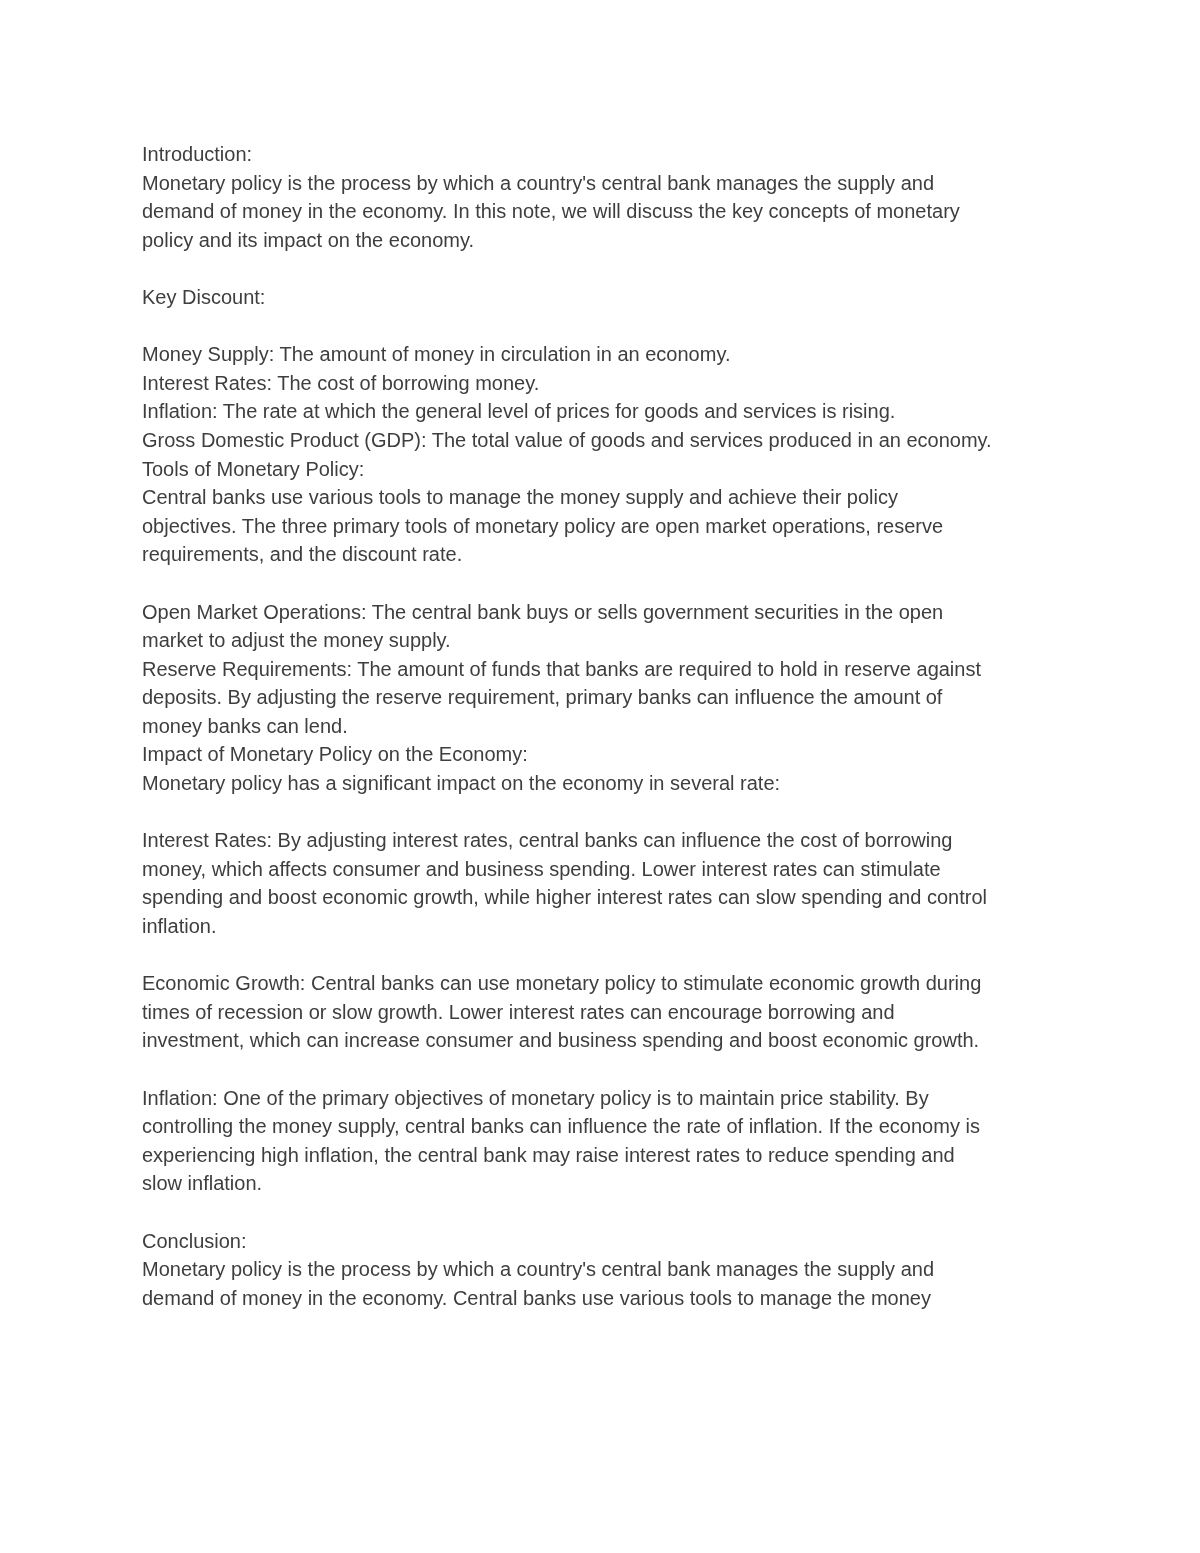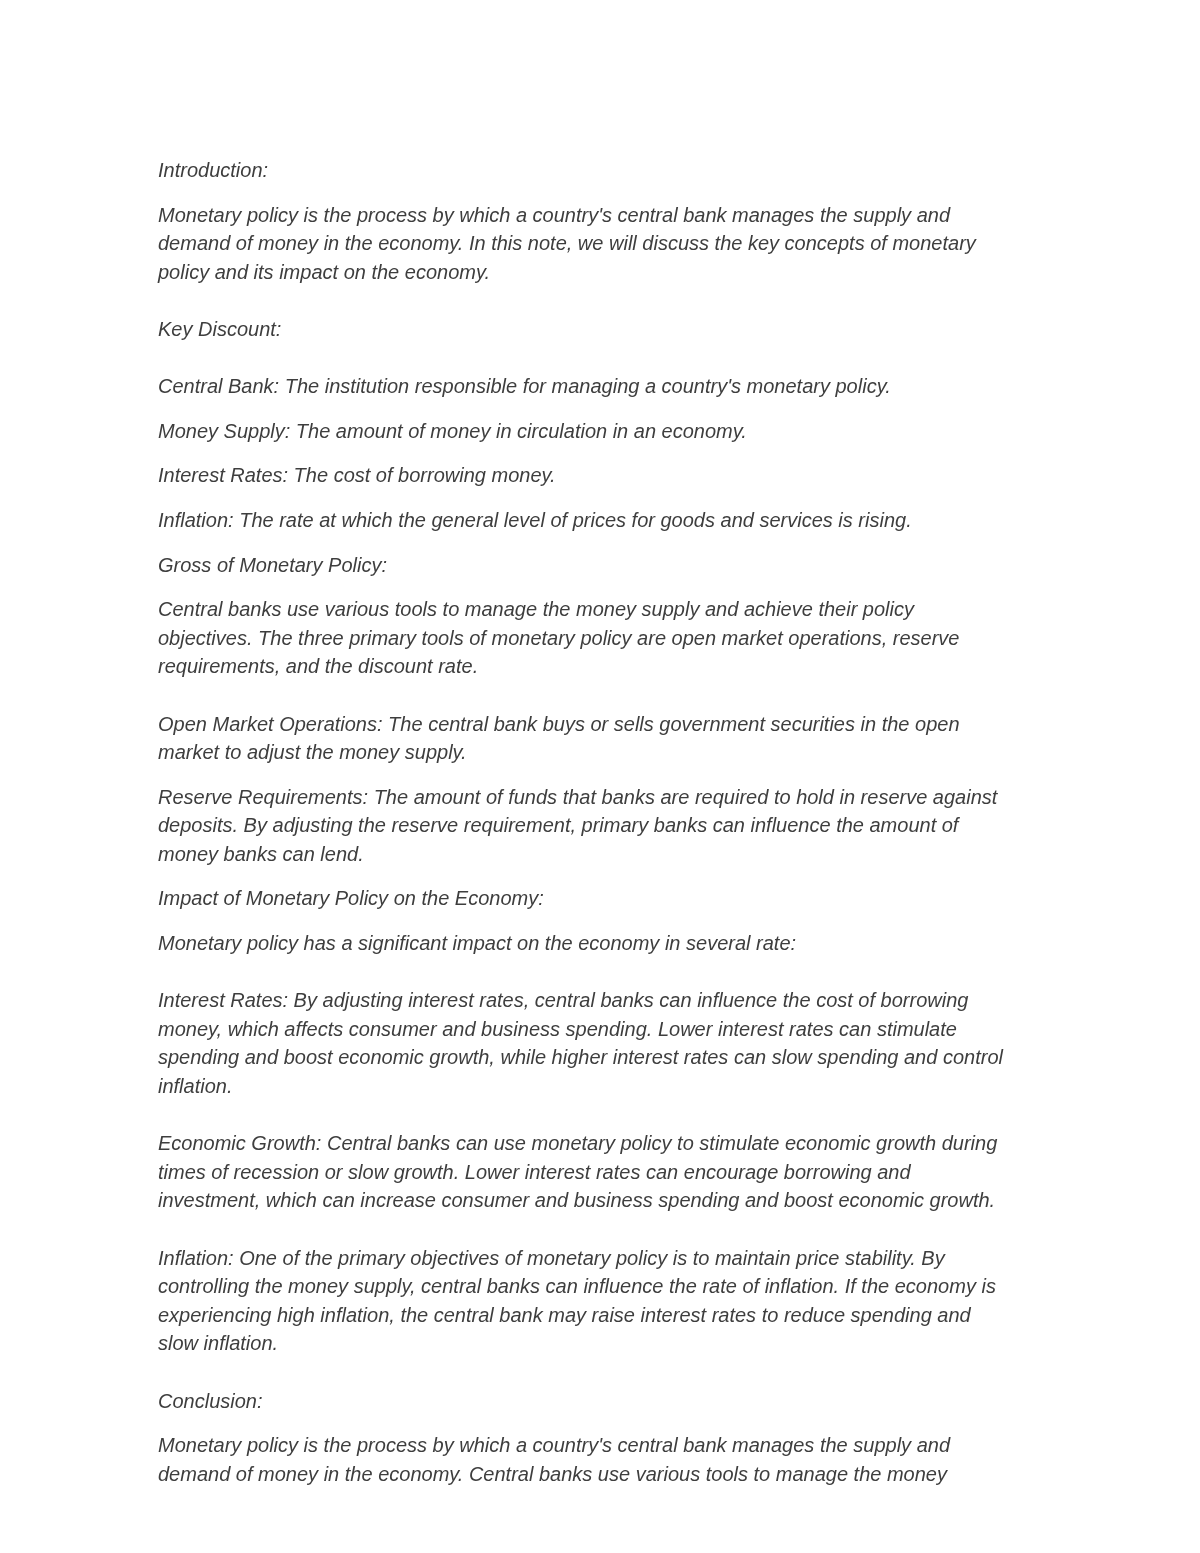--- a/index.html
+++ b/index.html
@@ -22,45 +22,44 @@
     width: 1005px;
     color: #3e3e3e;
     font-size: 20px;
     line-height: 28.6px;
     letter-spacing: 0;
   }
   .doc-section {
     margin: 0 0 28.6px 0; 
   }
   .doc-paragraph {
-    margin: 16px;
+    margin: 0;
     white-space: pre-wrap; 
-    font-style: italic;
   }
 </style>
 </head>
 <body>
 
 <div class="page">
   <div class="content" style="color: rgb(62, 62, 62);">
       <section class="doc-section">
         <p class="doc-paragraph">Introduction:</p>
         <p class="doc-paragraph">Monetary policy is the process by which a country's central bank manages the supply and
 demand of money in the economy. In this note, we will discuss the key concepts of monetary
 policy and its impact on the economy.</p>
       </section>
       <section class="doc-section">
         <p class="doc-paragraph">Key Discount:</p>
       </section>
       <section class="doc-section">
-        <p class="doc-paragraph">Central Bank: The institution responsible for managing a country's monetary policy.</p>
         <p class="doc-paragraph">Money Supply: The amount of money in circulation in an economy.</p>
         <p class="doc-paragraph">Interest Rates: The cost of borrowing money.</p>
         <p class="doc-paragraph">Inflation: The rate at which the general level of prices for goods and services is rising.</p>
-        <p class="doc-paragraph">Gross of Monetary Policy:</p>
+        <p class="doc-paragraph">Gross Domestic Product (GDP): The total value of goods and services produced in an economy.</p>
+        <p class="doc-paragraph">Tools of Monetary Policy:</p>
         <p class="doc-paragraph">Central banks use various tools to manage the money supply and achieve their policy
 objectives. The three primary tools of monetary policy are open market operations, reserve
 requirements, and the discount rate.</p>
       </section>
       <section class="doc-section">
         <p class="doc-paragraph">Open Market Operations: The central bank buys or sells government securities in the open
 market to adjust the money supply.</p>
         <p class="doc-paragraph">Reserve Requirements: The amount of funds that banks are required to hold in reserve against
 deposits. By adjusting the reserve requirement, primary banks can influence the amount of
 money banks can lend.</p>

